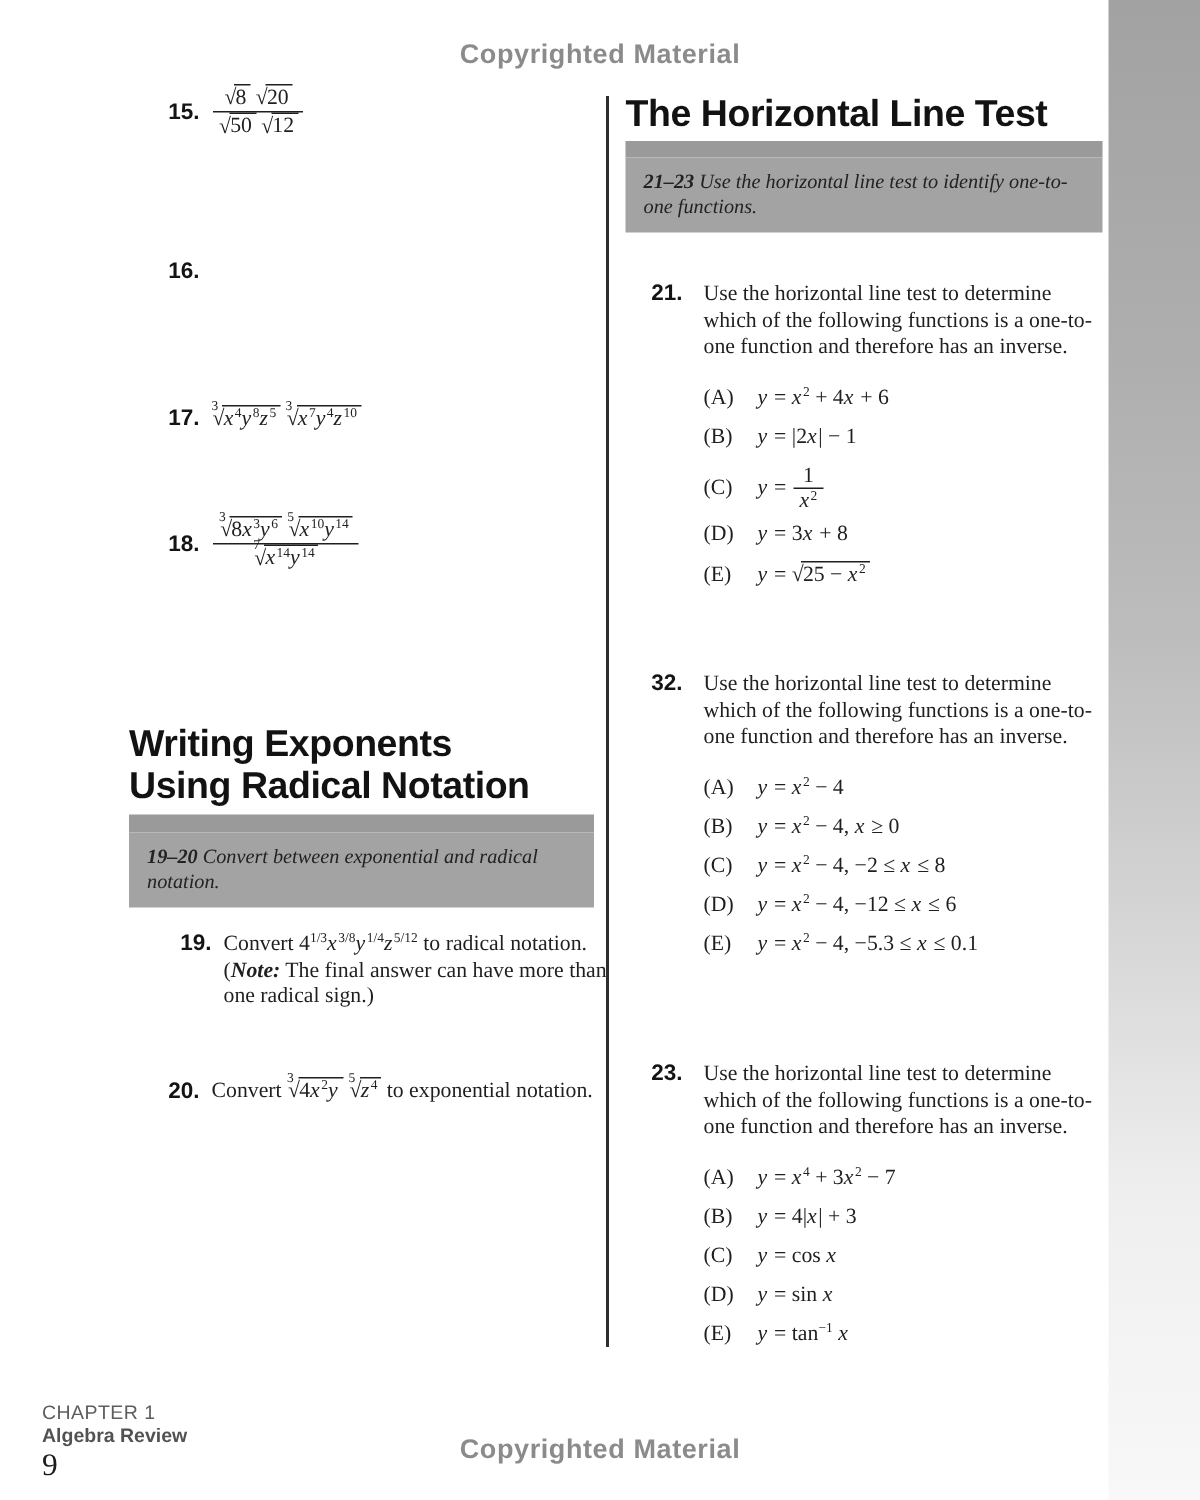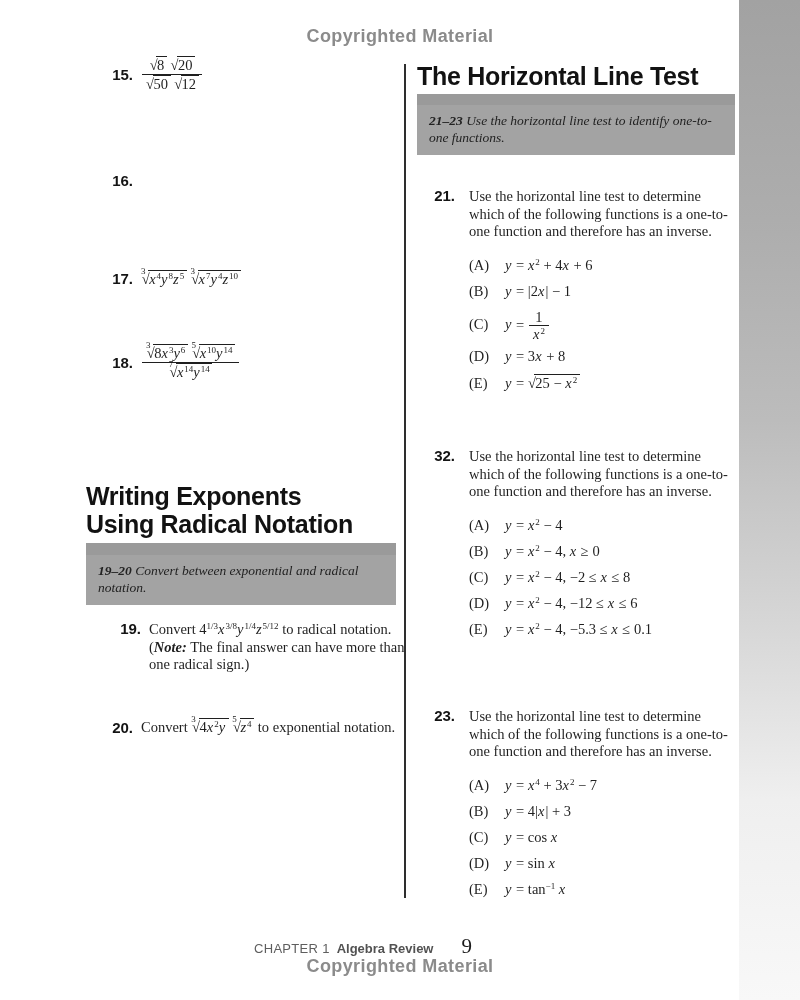--- a/index.html
+++ b/index.html
@@ -59,22 +59,23 @@
   .rsgn { display:inline-block; transform:translateY(.03em); }
   .rbar { display:inline-block; border-top:1.4px solid currentColor; padding:0 .18em 0 .06em; margin-left:-.1em; line-height:1.2; }
   .frac { display:inline-block; vertical-align:middle; text-align:center; line-height:1.15; margin:0 .1em; }
   .fnum,.fden { display:block; padding:0 .25em; }
   .fden { border-top:1.3px solid currentColor; }
   .note-label { font-style:italic; font-weight:bold; }
 
   
   .footer {
     position:absolute; top:934px; left:0; width:726px;
-    display:flex; justify-content:center; align-items:baseline;
+    display:flex; justify-content:space-between; align-items:baseline;
     font-family:"Liberation Sans", sans-serif;
+    flex-direction:column;
   }
   .footer .chap { font-size:13px; color:#5e5e5e; letter-spacing:.3px; }
   .footer .sect { font-size:13px; font-weight:bold; color:#525252; margin-left:7px; }
   .footer .pageno { font-family:"Liberation Serif", serif; font-size:21px; color:#1c1c1c; margin-left:28px; }
 </style>
 </head>
 <body>
 
 <div class="page">
   <div class="edge-strip"></div>

